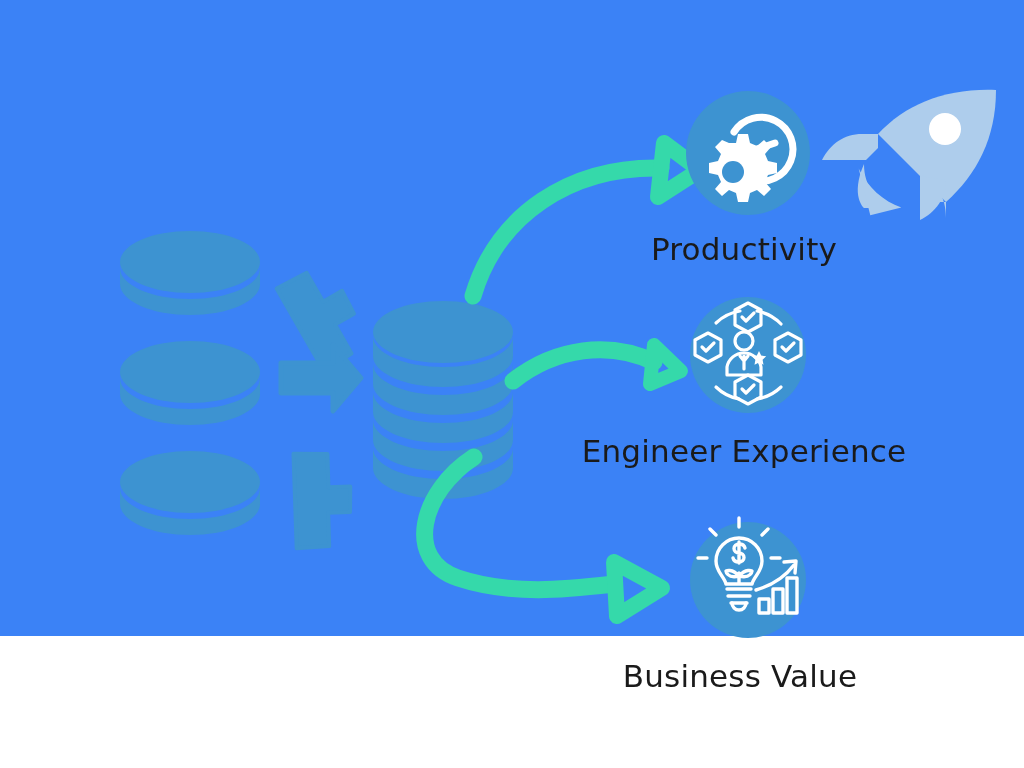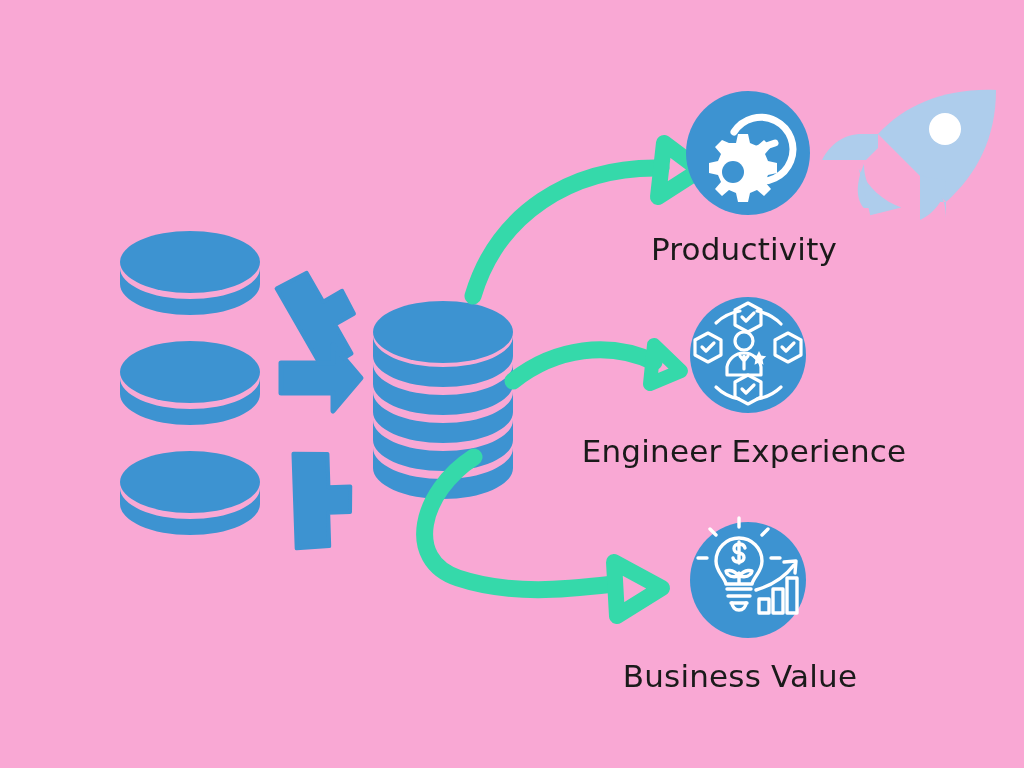--- a/index.html
+++ b/index.html
@@ -9,22 +9,22 @@
   }
   body {
     width: 1024px;
     height: 768px;
     overflow: hidden;
     font-family: "DejaVu Sans", "Liberation Sans", sans-serif;
   }
   #diagram-root {
     position: relative;
     width: 1024px;
-    height: 768px;
-    background: #f9a8d4;
+    height: 636px;
+    background: #3b82f6;
   }
   #diagram-svg {
     position: absolute;
     top: 0;
     left: 0;
     width: 1024px;
     height: 768px;
     display: block;
   }
   .outcome-label {

